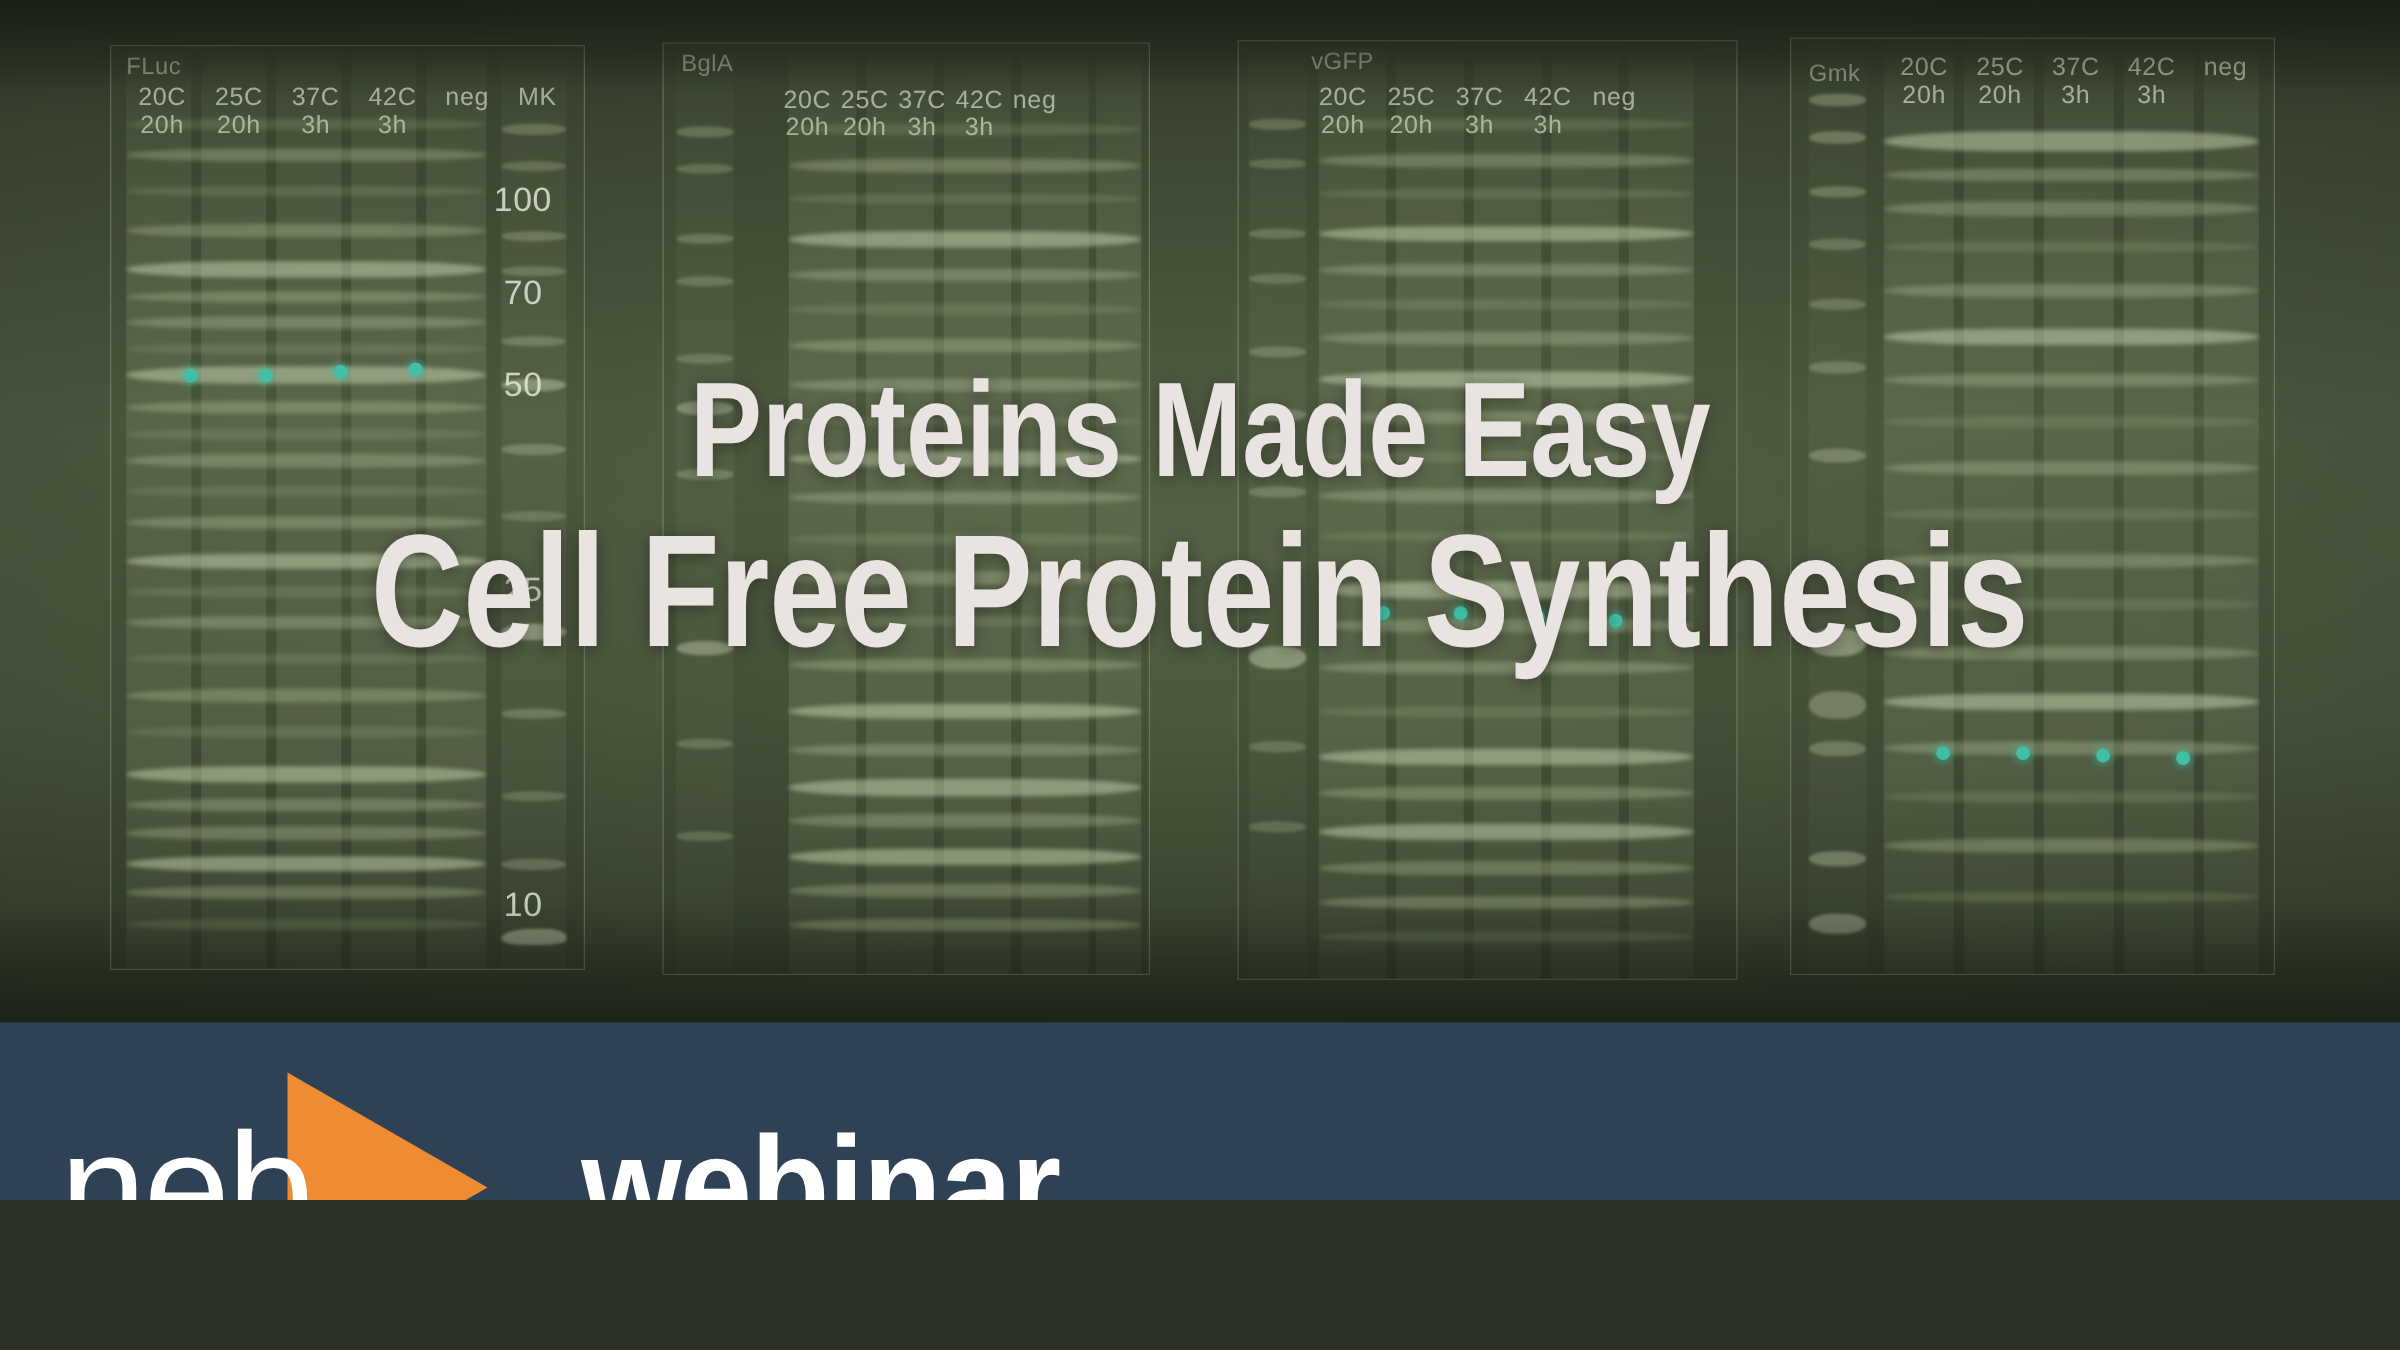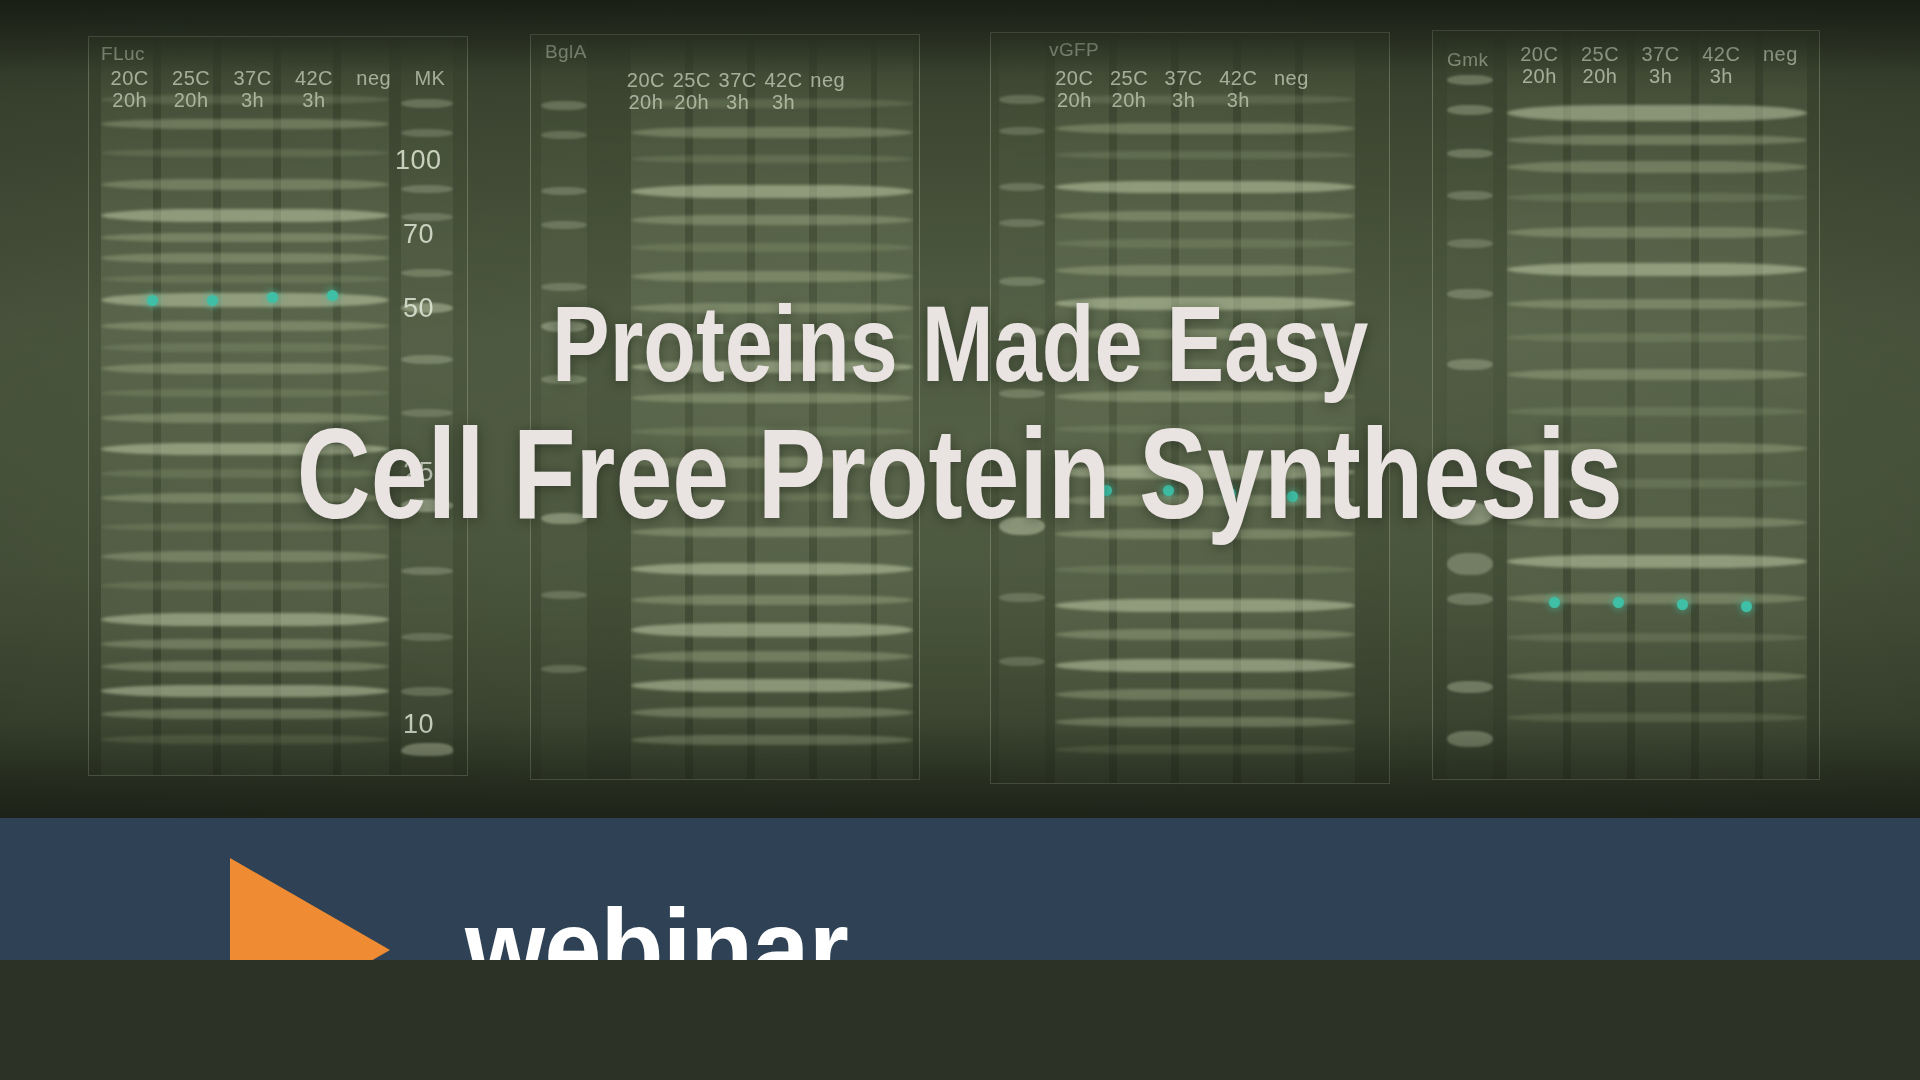--- a/index.html
+++ b/index.html
@@ -467,17 +467,18 @@
   </div>
 
   <div id="title-block">
     <div class="headline" id="headline-1">Proteins Made Easy</div>
     <div class="headline" id="headline-2">Cell Free Protein Synthesis</div>
   </div>
 
   <div id="footer">
     <div id="neb-logo">
       <div id="play-triangle"></div>
+      <div id="neb-text">neb</div>
     </div>
     <div id="webinar-text">webinar</div>
   </div>
 
 </div>
 
 </body></html>

